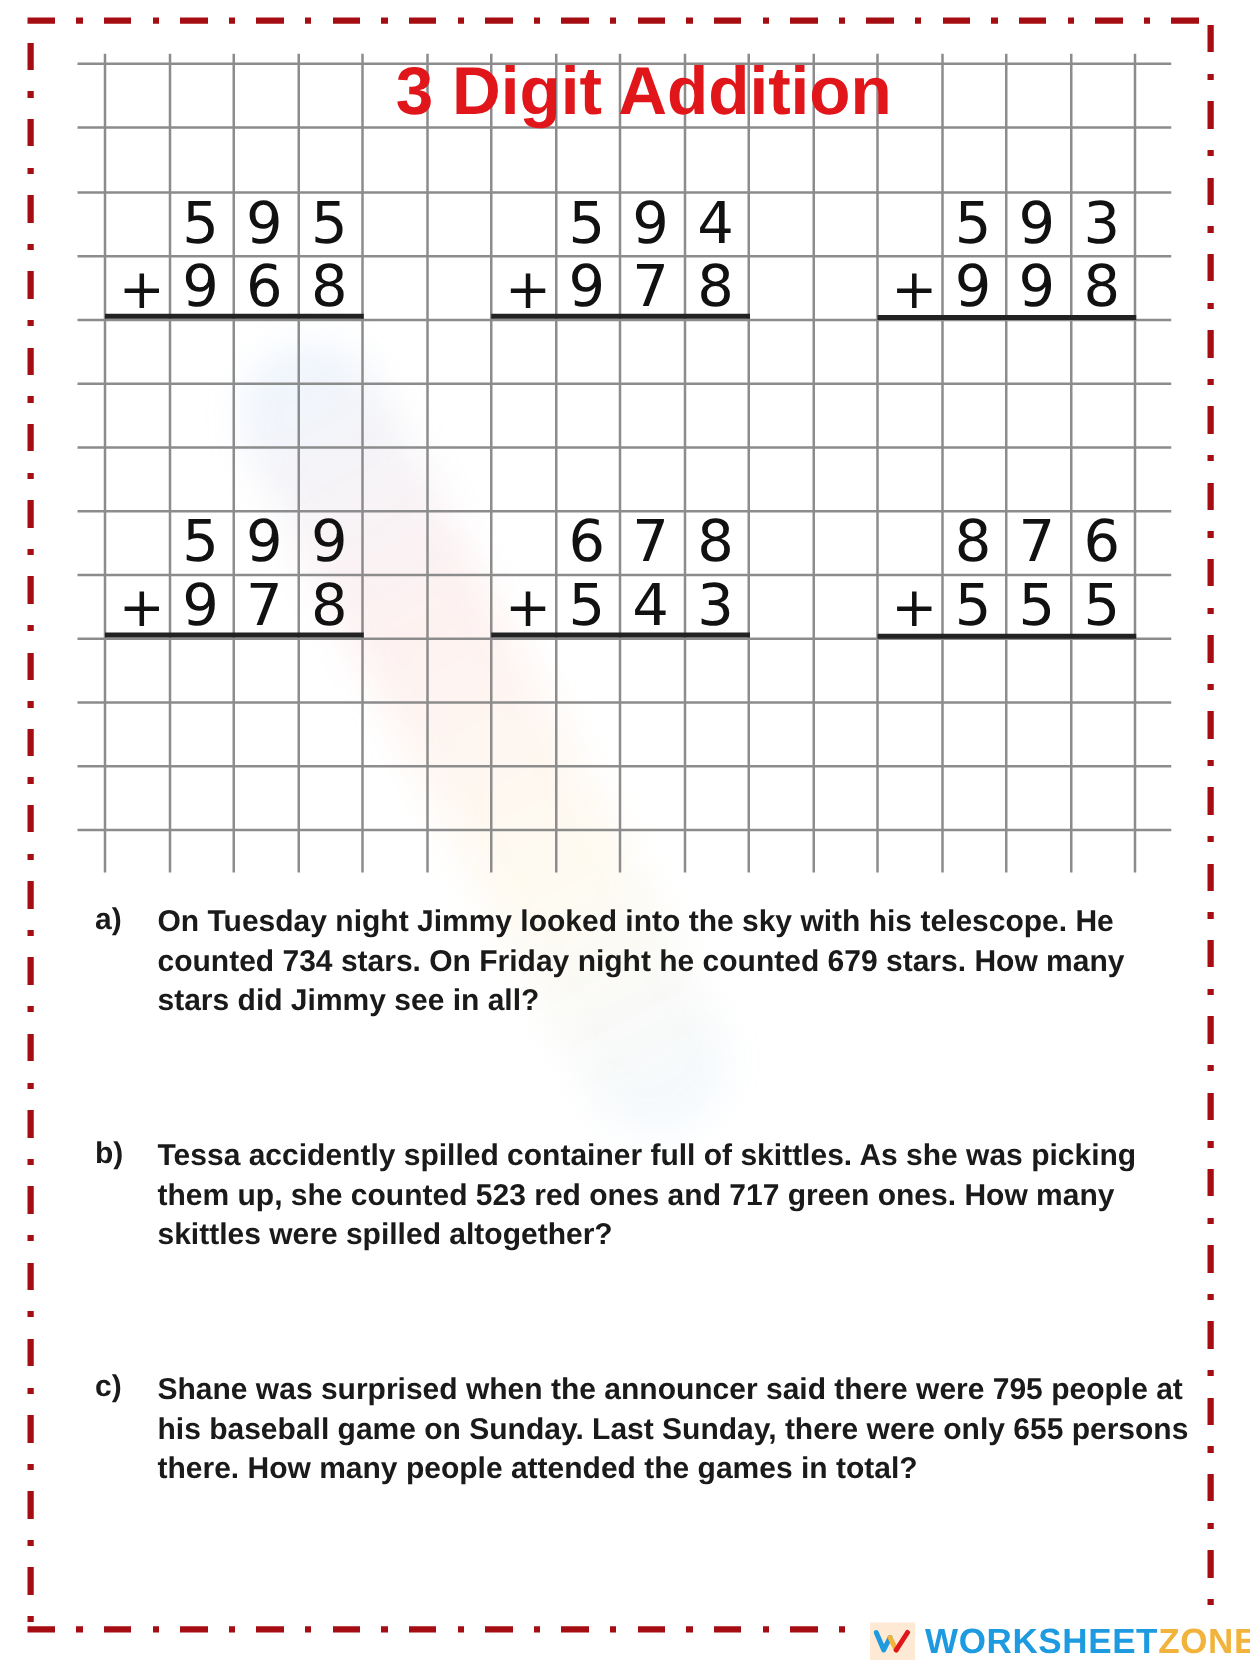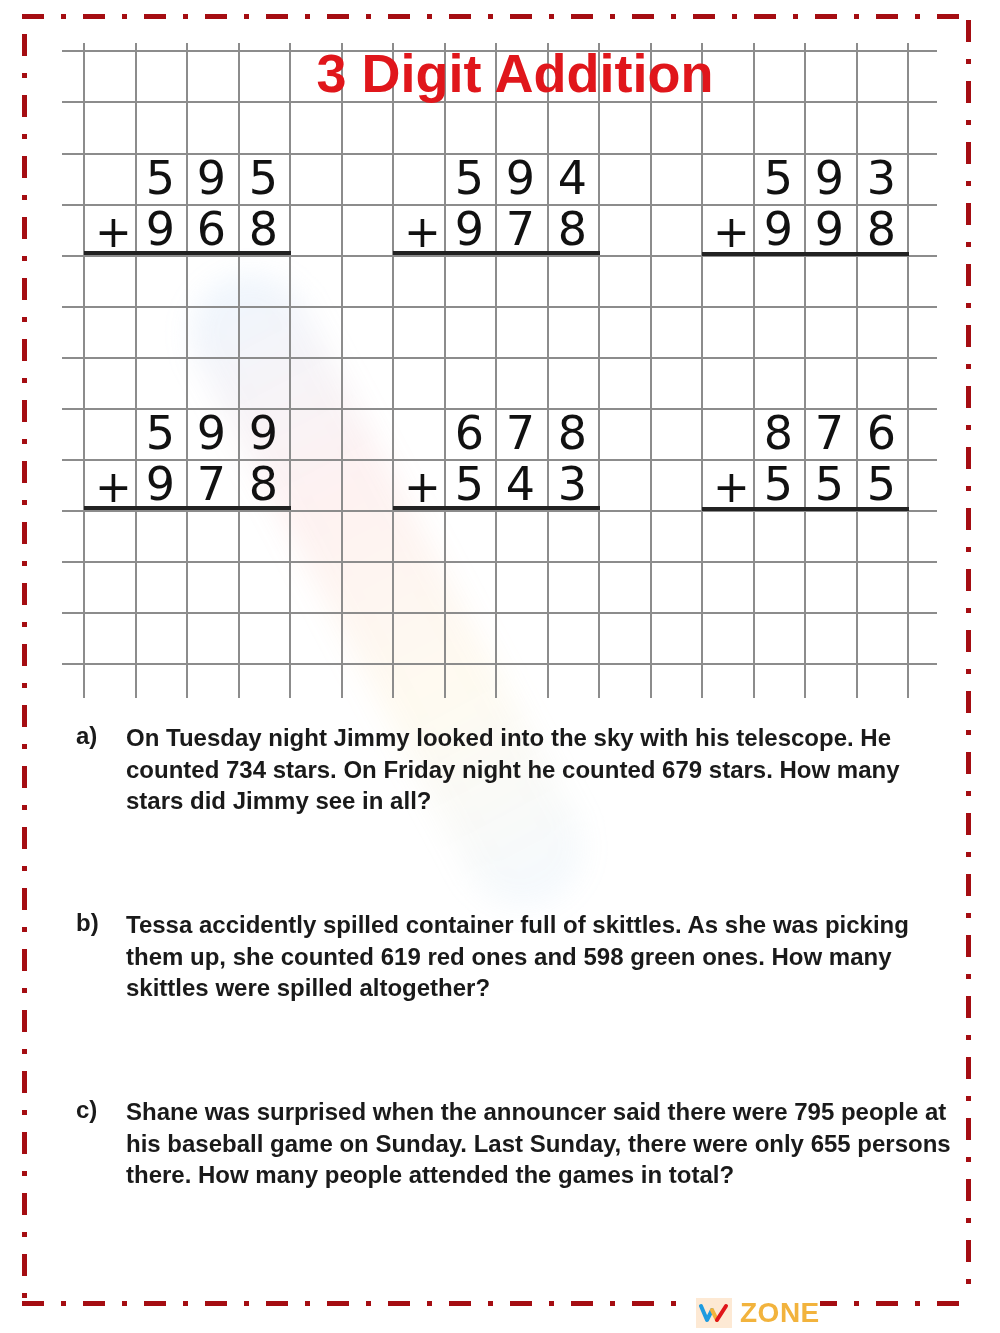--- a/index.html
+++ b/index.html
@@ -169,30 +169,31 @@
   <div class="rule" style="left:702px; top:507px; width:207px"></div>
 </div>
 
 <div class="questions">
   <div class="q" style="top:2px">
     <span class="q-label">a)</span>
     <div class="q-text">On Tuesday night Jimmy looked into the sky with his telescope. He counted 734 stars. On Friday night he counted 679 stars. How many stars did Jimmy see in all?</div>
   </div>
   <div class="q" style="top:189px">
     <span class="q-label">b)</span>
-    <div class="q-text">Tessa accidently spilled container full of skittles. As she was picking them up, she counted 619 red ones and 598 green ones. How many skittles were spilled altogether?</div>
+    <div class="q-text">Tessa accidently spilled container full of skittles. As she was picking them up, she counted 523 red ones and 717 green ones. How many skittles were spilled altogether?</div>
   </div>
   <div class="q" style="top:376px">
     <span class="q-label">c)</span>
     <div class="q-text">Shane was surprised when the announcer said there were 795 people at his baseball game on Sunday. Last Sunday, there were only 655 persons there. How many people attended the games in total?</div>
   </div>
 </div>
 
 <div class="logo">
   <div class="logo-mark">
     <svg width="30" height="20" viewBox="0 0 30 20">
       <path d="M2 3 L8 17 L13 7" stroke="#1e9be0" stroke-width="4" fill="none" stroke-linecap="round" stroke-linejoin="round"></path>
       <path d="M13 7 L18 17" stroke="#f2b33d" stroke-width="4" fill="none" stroke-linecap="round"></path>
       <path d="M18 17 L27 3" stroke="#e0161b" stroke-width="4" fill="none" stroke-linecap="round"></path>
     </svg>
   </div>
+  <span class="logo-w1">WORKSHEET</span>
   <span class="logo-w2">ZONE</span>
 </div>
 
 </body></html>

